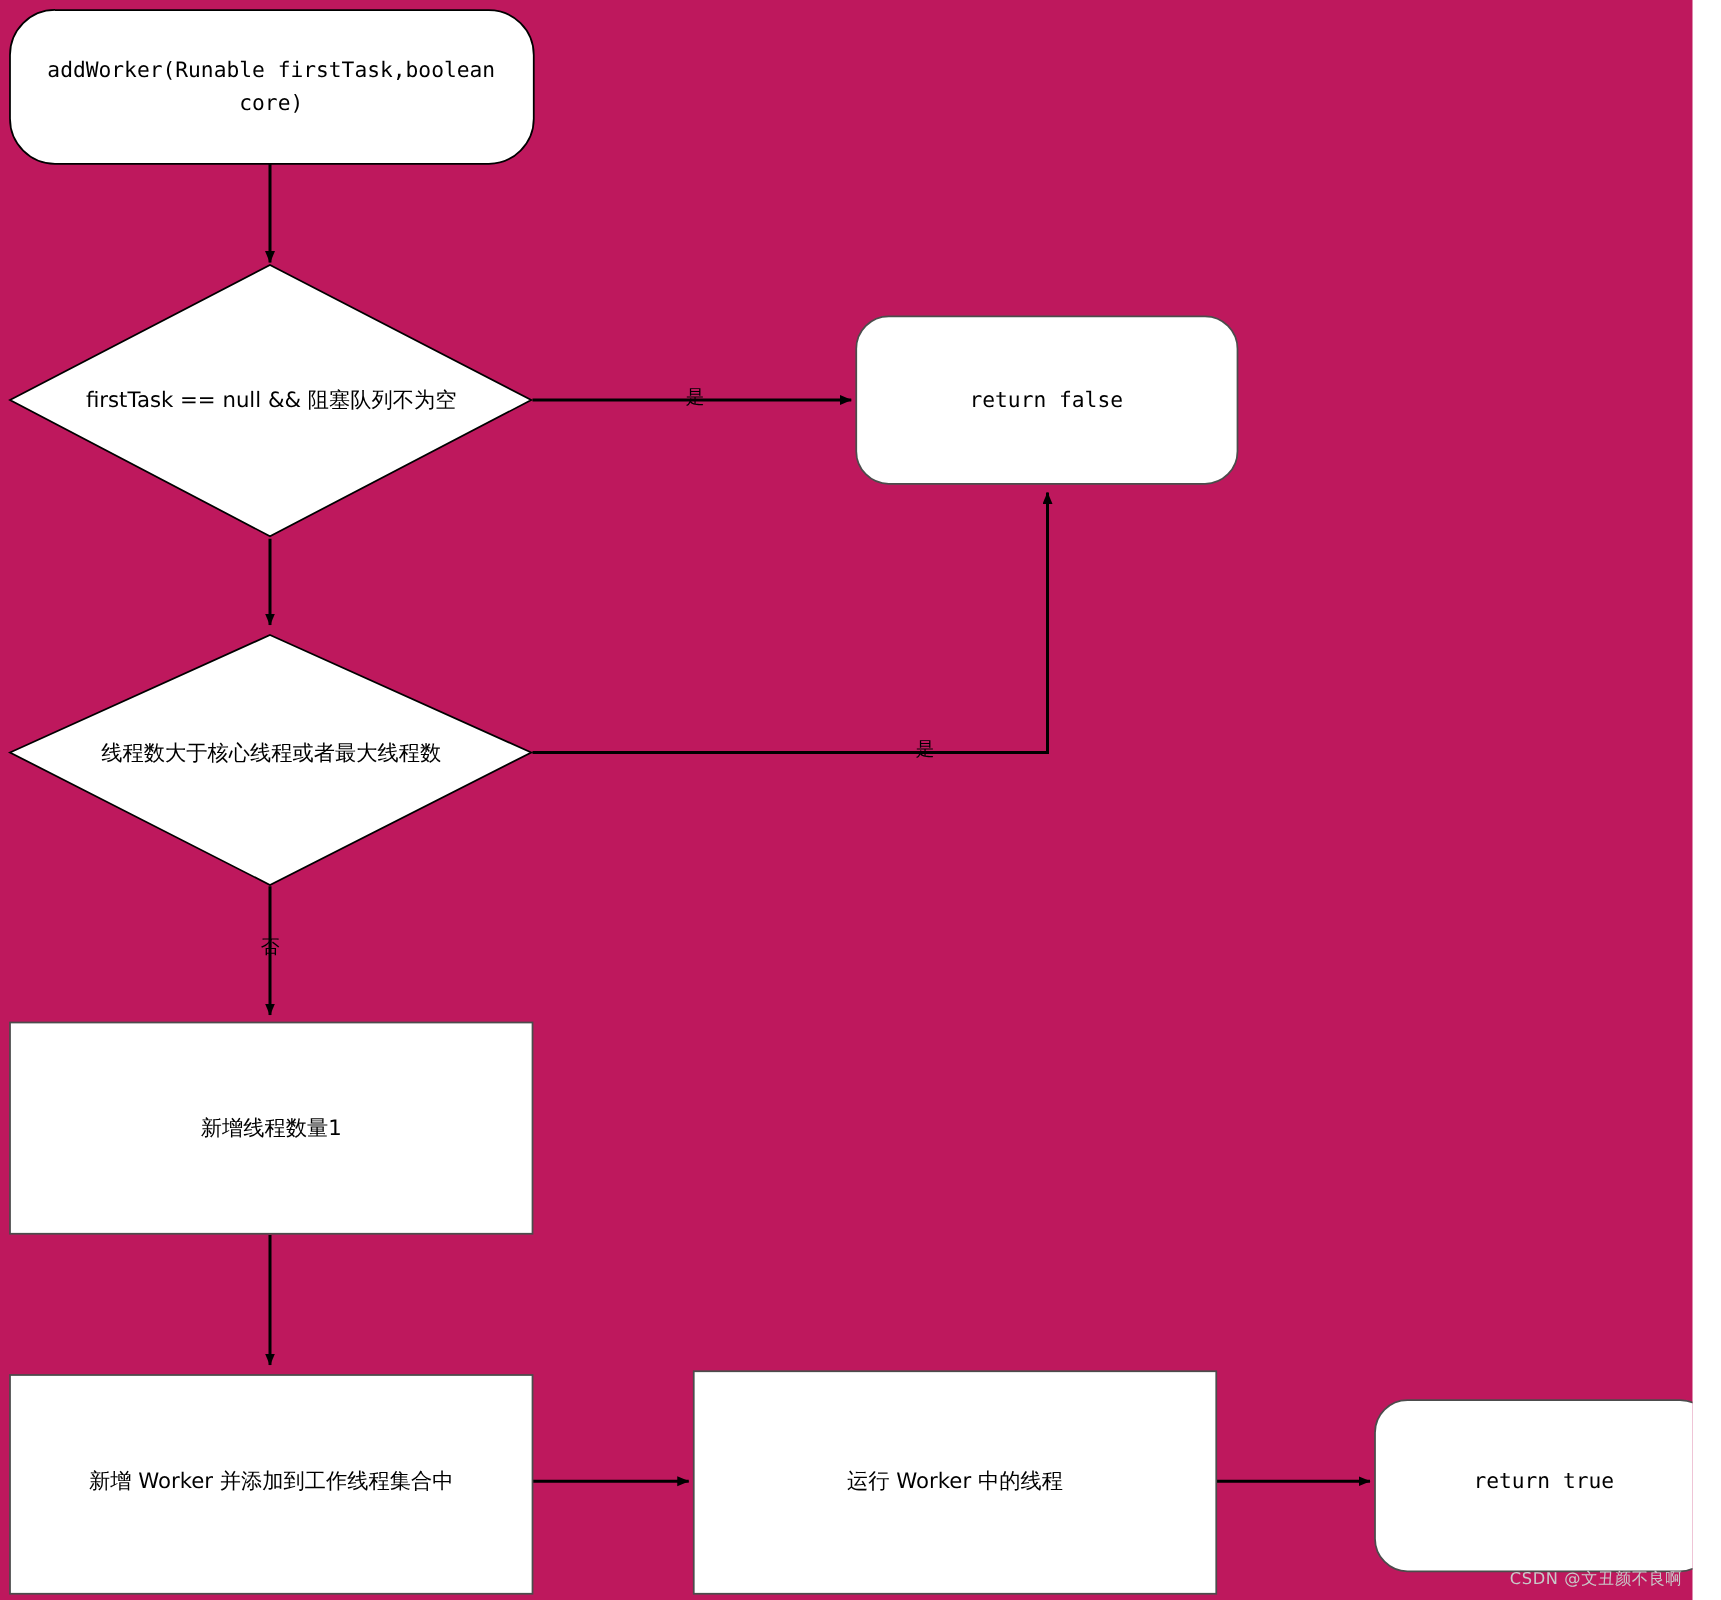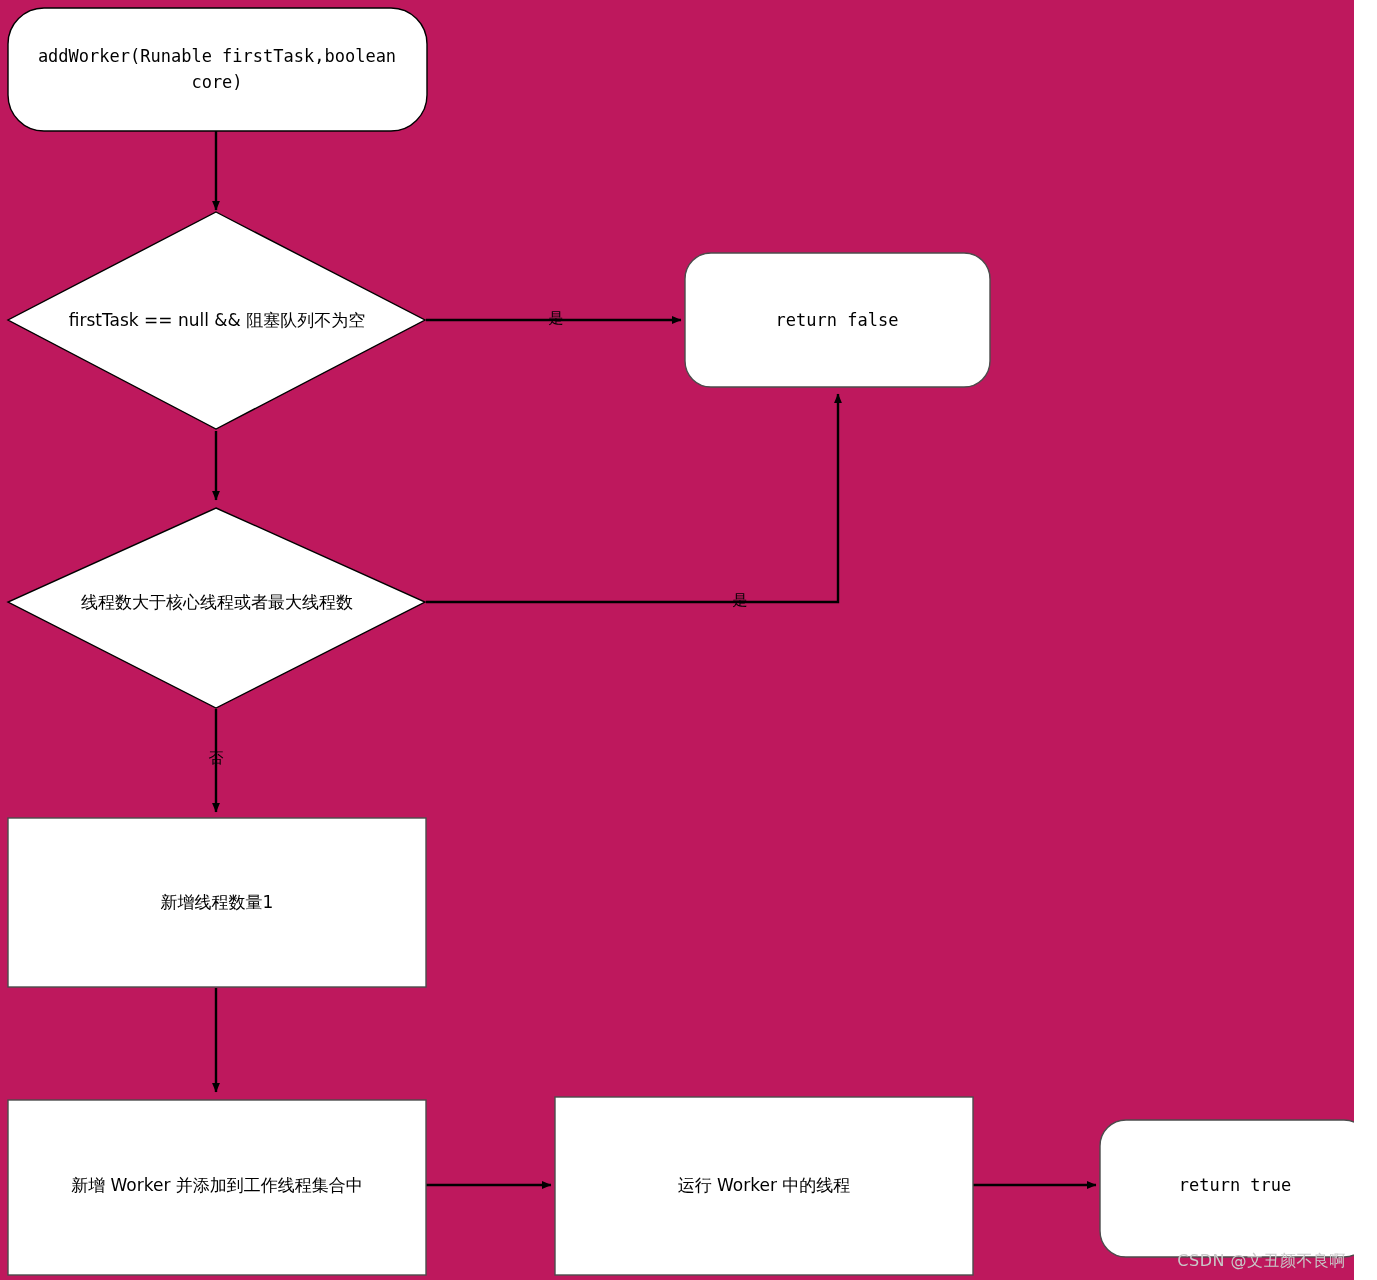--- a/index.html
+++ b/index.html
@@ -60,21 +60,21 @@
     font-size: 15px;
     fill: #000000;
     text-anchor: middle;
     dominant-baseline: middle;
   }
   .watermark {
     position: absolute;
     right: 8px;
     bottom: 8px;
     font-family: "DejaVu Sans", "Liberation Sans", sans-serif;
-    font-size: 16px;
+    font-size: 13px;
     color: #c9c9c9;
     letter-spacing: 0.5px;
     user-select: none;
   }
 </style>
 </head>
 <body>
 
 <div id="canvas">
 

